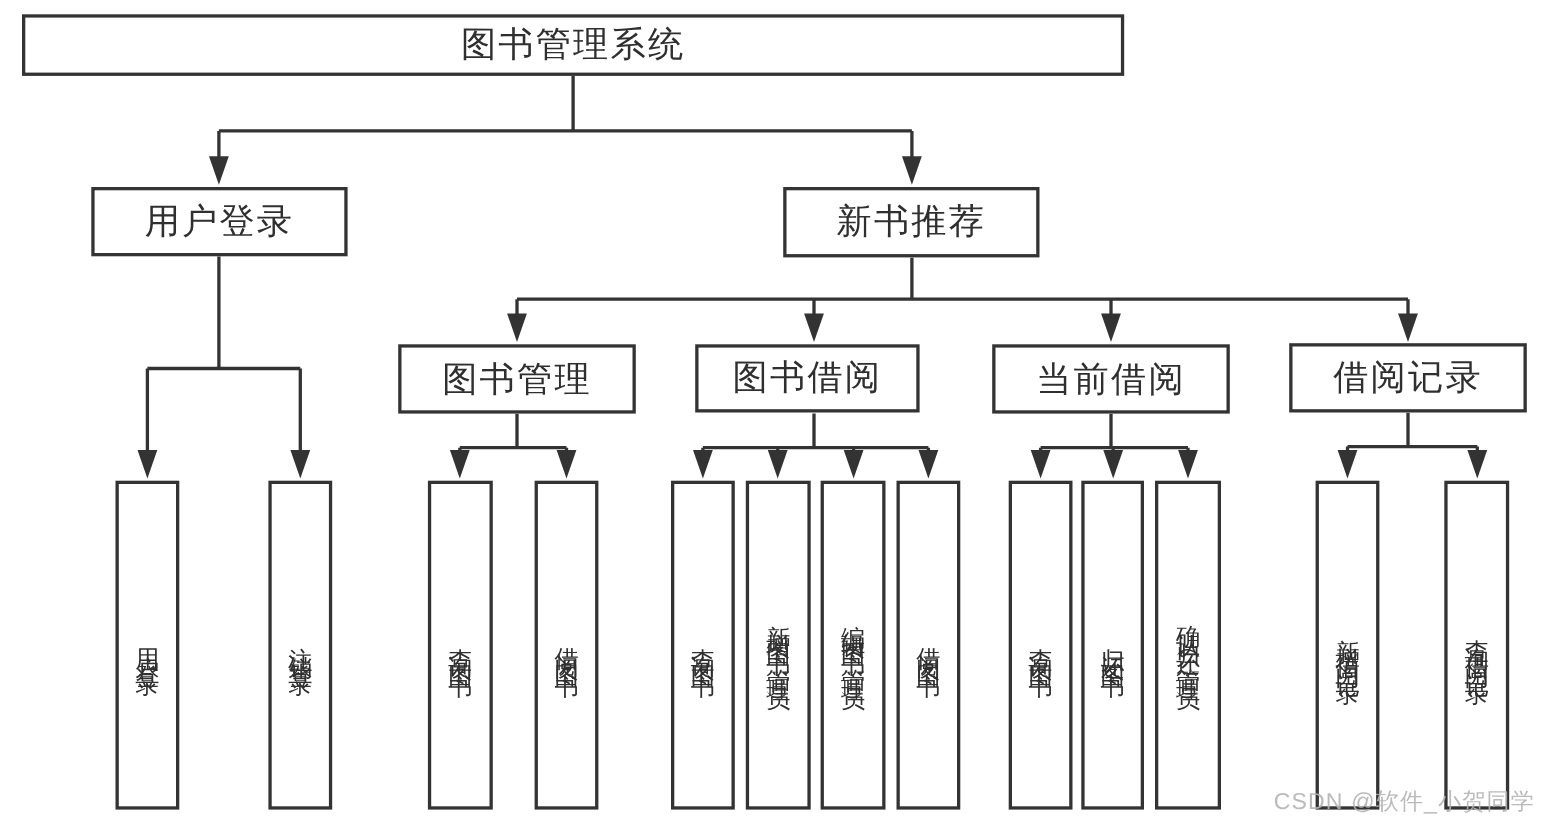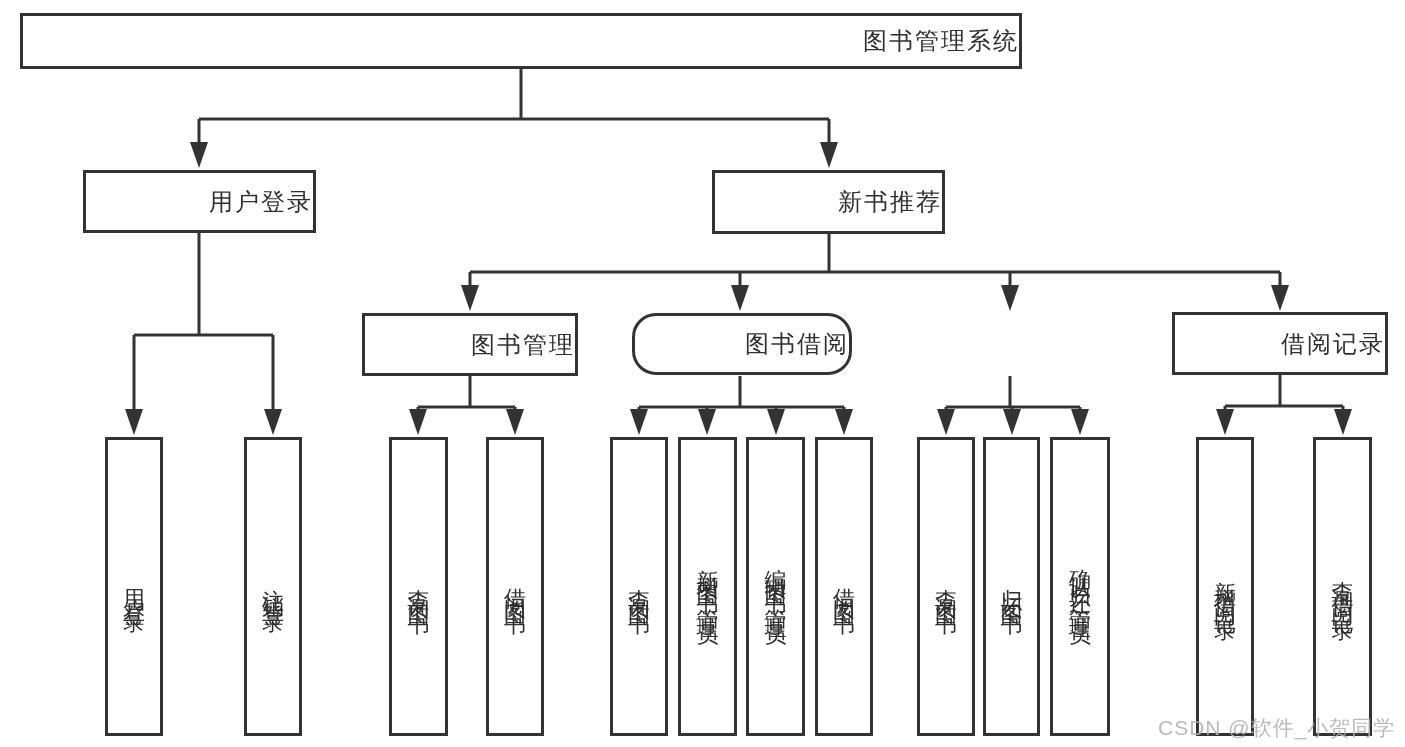--- a/index.html
+++ b/index.html
@@ -9,22 +9,22 @@
     background:#ffffff;
     font-family:"Liberation Sans", sans-serif;
     overflow:hidden;
   }
   #wires { position:absolute; left:0; top:0; width:1405px; height:747px; }
   .hbox {
     position:absolute;
     box-sizing:border-box;
     border:3px solid #333333;
     background:#ffffff;
-    display:flex; align-items:center; justify-content:flex-end;
-    font-size:24px; letter-spacing:2px; color:#2f2f2f;
+    display:flex; align-items:center; justify-content:center;
+    font-size:32px; letter-spacing:2px; color:#2f2f2f;
     z-index:2;
   }
   .vbox {
     position:absolute;
     box-sizing:border-box;
     border:3px solid #333333;
     background:#ffffff;
     top:437px; height:299px;
     display:flex; align-items:center; justify-content:center;
     z-index:2;
@@ -102,22 +102,25 @@
   <div class="hbox" style="left:83px; top:170px; width:233px; height:63px;">
     <span>用户登录</span>
   </div>
   <div class="hbox" style="left:712px; top:170px; width:233px; height:64px;">
     <span>新书推荐</span>
   </div>
 
   <div class="hbox" style="left:362px; top:313px; width:216px; height:63px;">
     <span>图书管理</span>
   </div>
-  <div class="hbox" style="left:632px; top:313px; width:220px; height:62px;border-radius:24px;">
+  <div class="hbox" style="left:632px; top:313px; width:204px; height:62px;">
     <span>图书借阅</span>
+  </div>
+  <div class="hbox" style="left:902px; top:313px; width:216px; height:63px;">
+    <span>当前借阅</span>
   </div>
   <div class="hbox" style="left:1172px; top:312px; width:216px; height:63px;">
     <span>借阅记录</span>
   </div>
 
   <div class="vbox" style="left:105px; width:58px;">
     <span class="vtext">用户登录</span>
   </div>
   <div class="vbox" style="left:244px; width:58px;">
     <span class="vtext">注销登录</span>

